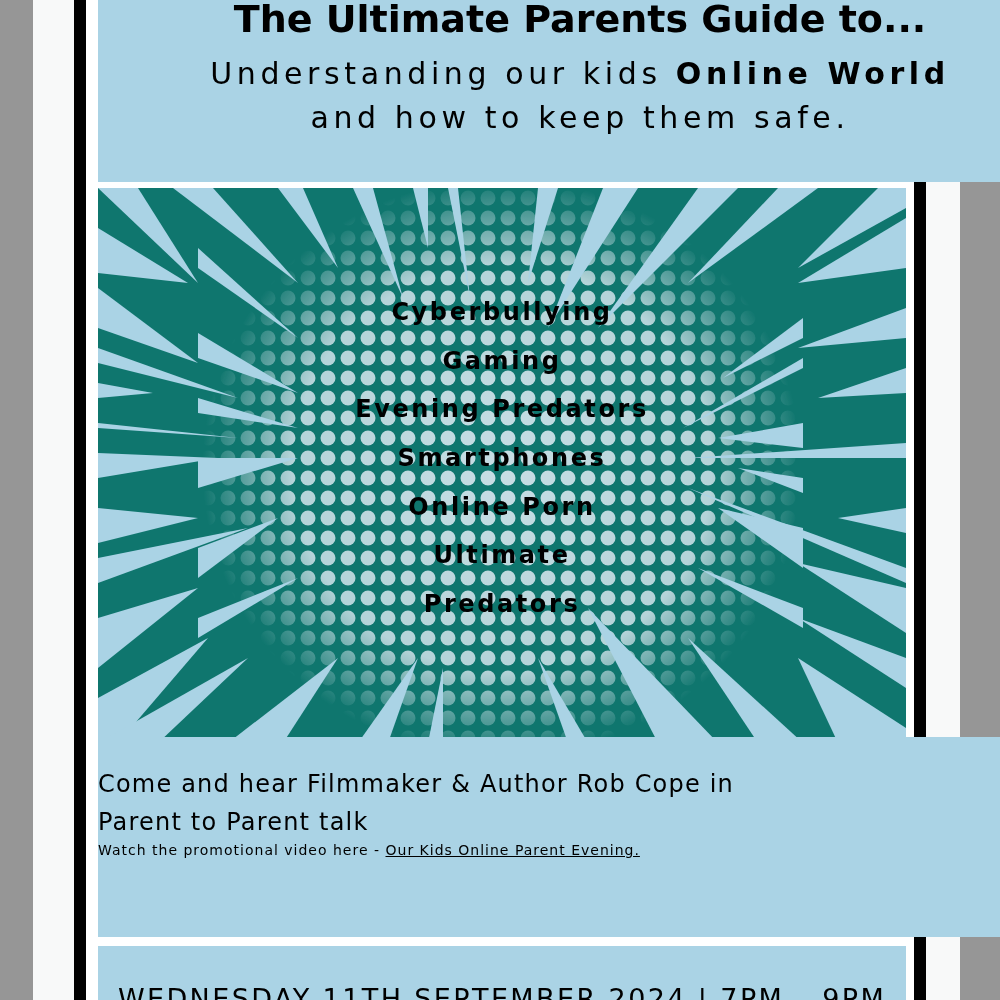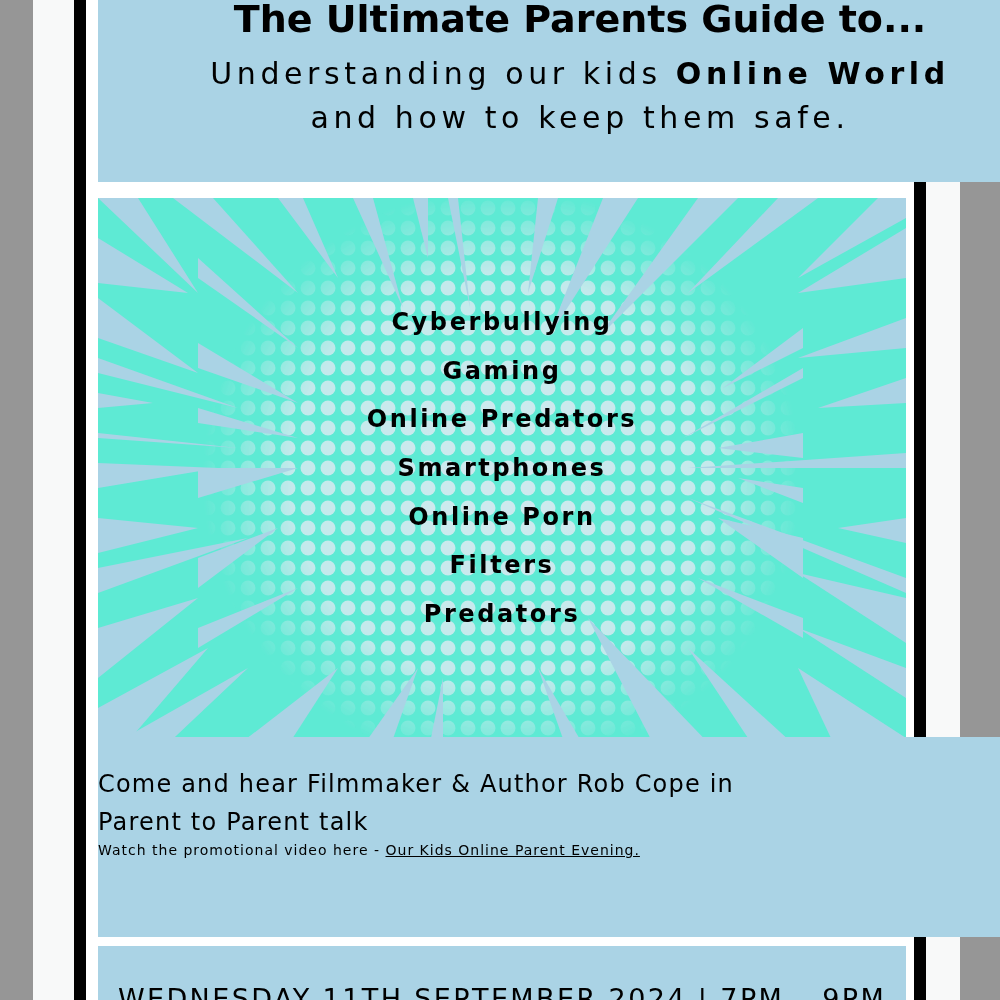--- a/index.html
+++ b/index.html
@@ -3,21 +3,21 @@
 <meta charset="utf-8">
 <style>
   html, body { margin:0; padding:0; }
   body { width:1000px; height:1000px; overflow:hidden; background:#969696; position:relative; font-family:"DejaVu Sans", sans-serif; }
   .page { position:absolute; left:33px; top:0; width:927px; height:1000px; background:#f8f9f9; }
   .frame { position:absolute; left:74px; top:0; width:852px; height:1000px; background:#ffffff; border-left:12px solid #000; border-right:12px solid #000; box-sizing:border-box; }
   .hdr { position:absolute; left:98px; top:0; width:964px; height:182px; background:#aad3e5; text-align:center; }
   .title { margin:0; padding-top:0; font-family:"DejaVu Sans", sans-serif; font-weight:bold; font-size:38px; line-height:44px; color:#000; position:relative; top:-3px; }
   .sub { font-size:30px; letter-spacing:4.6px; line-height:44px; color:#000; margin-top:8px; font-family:"DejaVu Sans", sans-serif; }
   .sub b { font-weight:bold; }
-  .burst { position:absolute; left:98px; top:198px; width:808px; height:555px; background:#5eead4; overflow:hidden;text-decoration:underline; }
+  .burst { position:absolute; left:98px; top:188px; width:808px; height:555px; background:#0f766e; overflow:hidden;text-decoration:underline; }
   .burst svg { position:absolute; left:0; top:0; }
   .topics { position:absolute; left:0; width:808px; top:100px; text-align:center; list-style:none; margin:0; padding:0; }
   .topics li { font-weight:bold; font-size:24px; letter-spacing:2.6px; color:#000; height:48.7px; line-height:48px; }
   .info { position:absolute; left:98px; top:737px; width:924px; height:200px; background:#aad3e5; text-align:left; color:#000; }
   .info .p { font-size:24px; letter-spacing:1.2px; line-height:38px; margin-top:28px; font-family:"DejaVu Sans", sans-serif; }
   .info .w { font-size:14px; letter-spacing:1px; line-height:22px; margin-top:-2px; }
   .info .w a { color:#000; text-decoration:underline; }
   .date { position:absolute; left:98px; top:946px; width:808px; height:60px; background:#aad3e5; text-align:center; overflow:hidden; }
   .date span { position:absolute; left:0; width:808px; top:38px; font-size:27px; letter-spacing:2.4px; color:#000; line-height:30px; }
 </style>
@@ -103,24 +103,24 @@
       <polygon points="330,555 345,555 345,480"></polygon>
       <polygon points="470,555 490,555 440,470"></polygon>
       <polygon points="560,555 620,555 490,420"></polygon>
       <polygon points="660,555 705,555 590,450"></polygon>
       <polygon points="740,555 808,555 808,540 700,470"></polygon>
     </g>
   </svg>
   <ul class="topics">
     <li>Cyberbullying</li>
     <li>Gaming</li>
-    <li>Online Predators</li>
+    <li>Evening Predators</li>
     <li>Smartphones</li>
     <li>Online Porn</li>
-    <li>Filters</li>
+    <li>Ultimate</li>
     <li>Predators</li>
   </ul>
 </div>
 
 <div class="info">
   <div class="p">
     <div>Come and hear Filmmaker &amp; Author Rob Cope in</div>
     <div>Parent to Parent talk</div>
   </div>
   <div class="w"><span>Watch the promotional video here - </span><a>Our Kids Online Parent Evening.</a></div>

